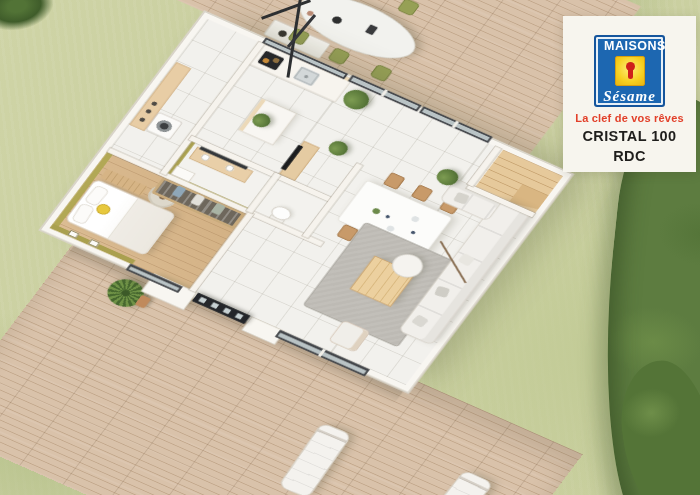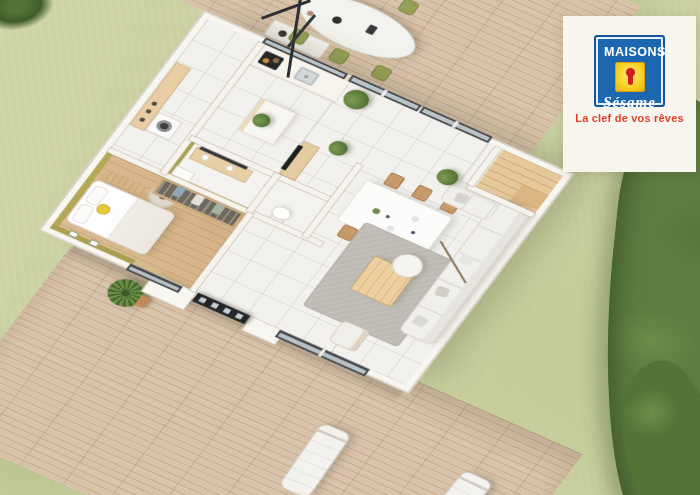--- a/index.html
+++ b/index.html
@@ -218,21 +218,21 @@
   .parasol-pole{left:293px;top:-6px;width:3px;height:84px;background:#2d2f31;transform:rotate(9deg);}
   .parasol-arm1{left:260px;top:8px;width:52px;height:3px;background:#2d2f31;transform:rotate(-20deg);}
   .parasol-arm2{left:300px;top:10px;width:3px;height:42px;background:#34363a;transform:rotate(40deg);}
 
   
   .brand-card{left:563px;top:16px;width:133px;height:156px;background:#f7f5ee;
     box-shadow:0 2px 10px rgba(60,60,40,.18);text-align:center;}
   .logo-square{position:absolute;left:31px;top:19px;width:71px;height:72px;background:#1d67b1;
     border:2px solid #15559c;border-radius:3px;box-sizing:border-box;
     box-shadow:inset 0 0 0 2px rgba(255,255,255,.9);}
-  .logo-top{margin-top:8px;color:#ffffff;font-weight:bold;font-size:12.5px;letter-spacing:.5px;padding-left:8px;}
+  .logo-top{margin-top:2px;color:#ffffff;font-weight:bold;font-size:12.5px;letter-spacing:.5px;padding-left:8px;}
   .logo-key{position:relative;width:30px;height:30px;margin:3px auto 0;
     background:radial-gradient(circle at 50% 42%, #ffec7a 0%, #f6cf1e 62%, #e9b512 100%);
     border:1px solid #d99f0e;border-radius:2px;box-sizing:border-box;}
   .kh-circle{position:absolute;left:10px;top:5px;width:9px;height:9px;border-radius:50%;background:#cf1f1a;}
   .kh-stem{position:absolute;left:12px;top:12px;width:5px;height:10px;border-radius:0 0 3px 3px;background:#cf1f1a;}
   .logo-script{margin-top:2px;color:#ffffff;font-weight:bold;font-style:italic;font-size:15px;
     font-family:"Liberation Serif",serif;letter-spacing:1px;}
   .tagline{position:absolute;left:0;top:96px;width:100%;color:#e2402a;font-weight:bold;font-size:11px;letter-spacing:.2px;}
   .model{position:absolute;left:0;top:112px;width:100%;color:#1f1e1c;font-weight:bold;font-size:14.5px;letter-spacing:.4px;}
   .floor{position:absolute;left:0;top:132px;width:100%;color:#1f1e1c;font-weight:bold;font-size:14.5px;letter-spacing:.4px;}
@@ -414,15 +414,17 @@
   <div class="abs brand-card">
     <div class="logo-square">
       <div class="logo-top">MAISONS</div>
       <div class="logo-key">
         <div class="kh-circle"></div>
           <div class="kh-stem"></div>
       </div>
       <div class="logo-script">Sésame</div>
     </div>
     <div class="tagline">La clef de vos rêves</div>
+    <div class="model">CRISTAL 100</div>
+    <div class="floor">RDC</div>
   </div>
 
 </div>
 
 </body></html>

